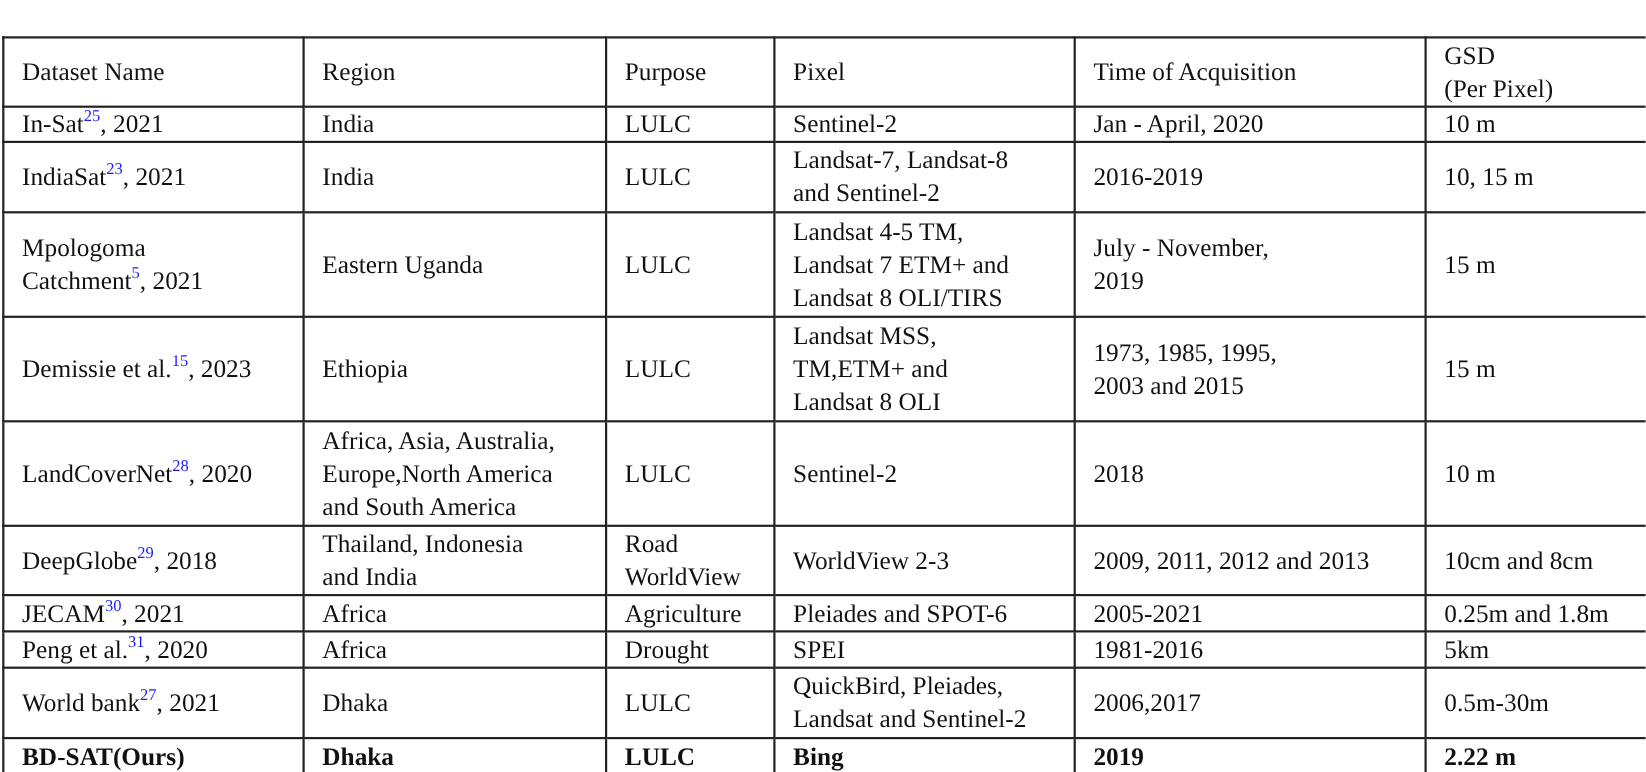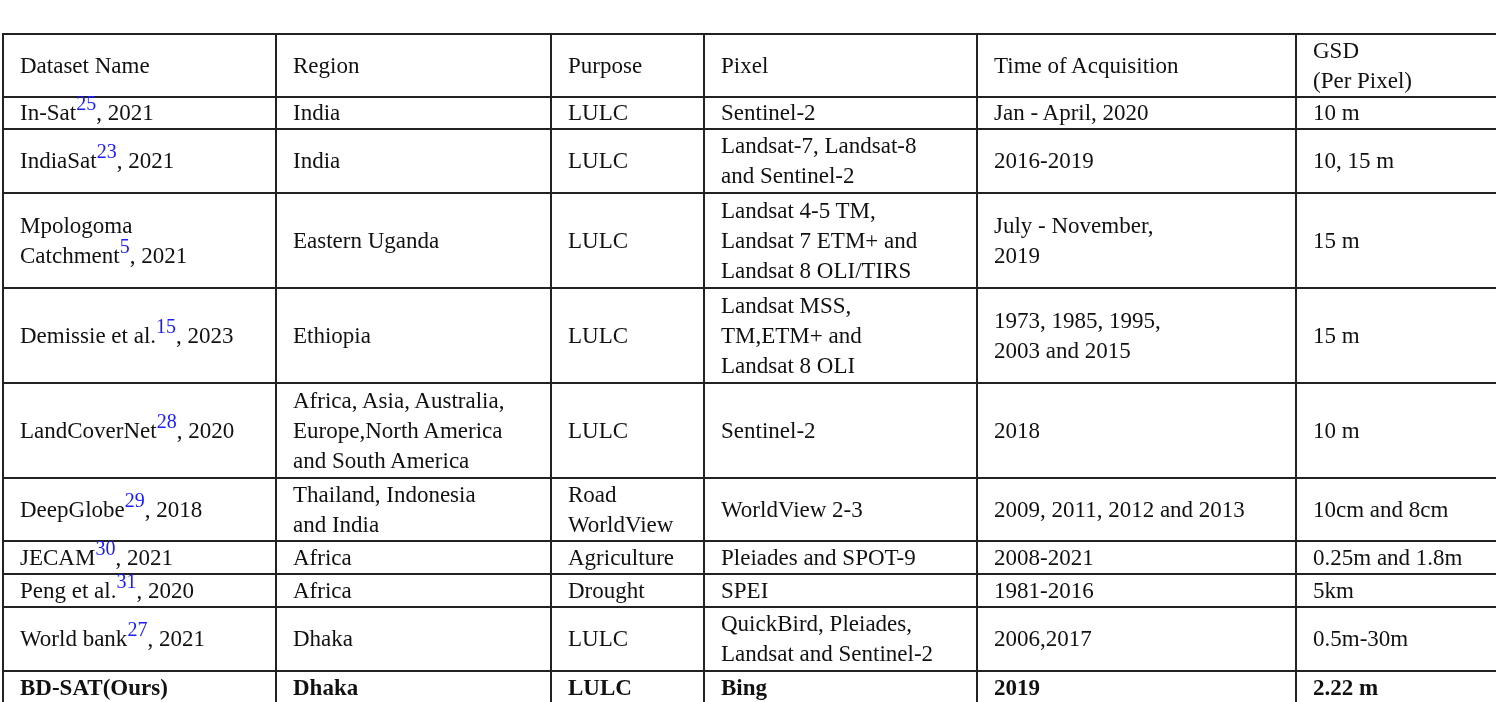--- a/index.html
+++ b/index.html
@@ -1,21 +1,21 @@
 <!DOCTYPE html>
 <html><head>
 <meta charset="utf-8">
 <style>
   html, body { margin: 0; padding: 0; background: #ffffff; }
   body { width: 1496px; height: 702px; overflow: hidden; position: relative;
          font-family: "Liberation Serif", "DejaVu Serif", serif; color: #111; }
   table { position: absolute; left: 2px; top: 33px; border-collapse: collapse;
           table-layout: fixed; width: 1500px; font-size: 23px; line-height: 30px; }
   td { border: 2px solid #222; padding: 0 0 0 16px; vertical-align: middle; white-space: pre-line; }
-  sup { color: #1a1aff; font-size: 20px; line-height: 0; vertical-align: 10px; }
+  sup { color: #1a1aff; font-size: 15px; line-height: 0; vertical-align: 10px; }
   tr.bold td { font-weight: bold; }
 </style>
 </head>
 <body>
 
 <table>
   <colgroup>
     <col style="width:273px">
       <col style="width:275px">
       <col style="width:153px">
@@ -90,22 +90,22 @@
     <td>Road
 WorldView</td>
     <td>WorldView 2-3</td>
     <td>2009, 2011, 2012 and 2013</td>
     <td>10cm and 8cm</td>
   </tr>
   <tr style="height:33px">
     <td><span>JECAM</span><sup>30</sup><span>, 2021</span></td>
     <td>Africa</td>
     <td>Agriculture</td>
-    <td>Pleiades and SPOT-9</td>
-    <td>2008-2021</td>
+    <td>Pleiades and SPOT-6</td>
+    <td>2005-2021</td>
     <td>0.25m and 1.8m</td>
   </tr>
   <tr style="height:33px">
     <td><span>Peng et al.</span><sup>31</sup><span>, 2020</span></td>
     <td>Africa</td>
     <td>Drought</td>
     <td>SPEI</td>
     <td>1981-2016</td>
     <td>5km</td>
   </tr>

